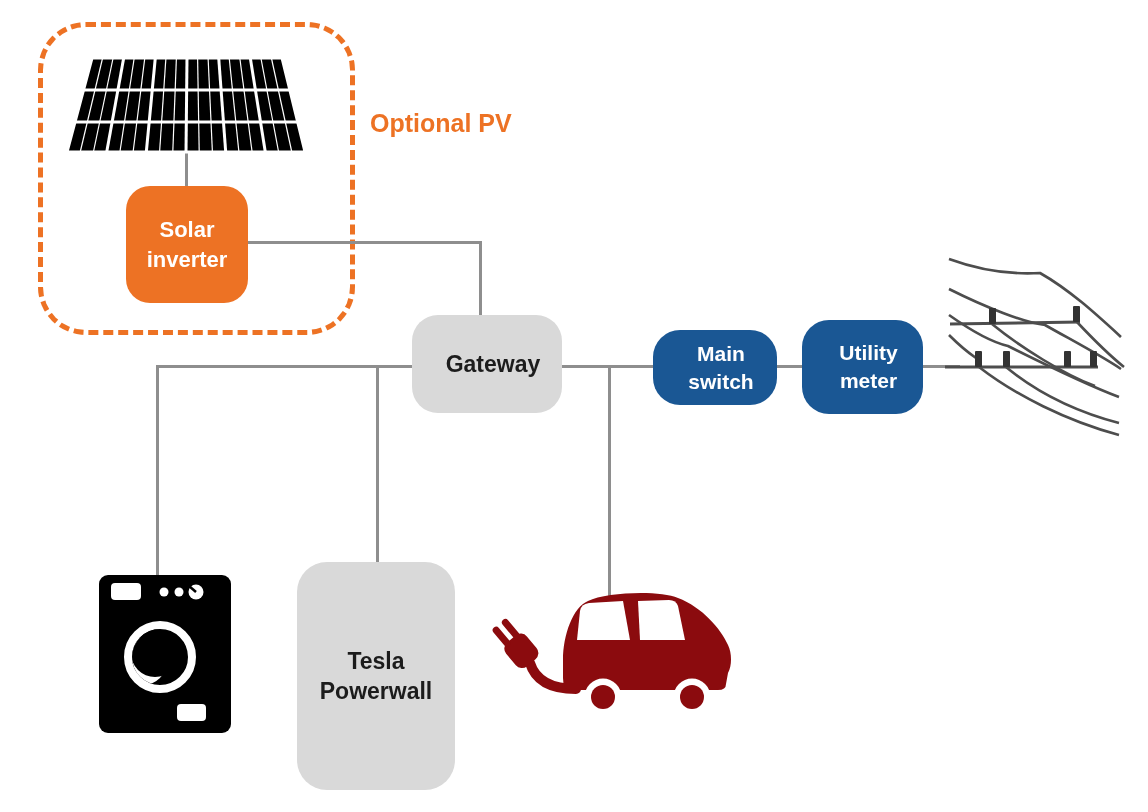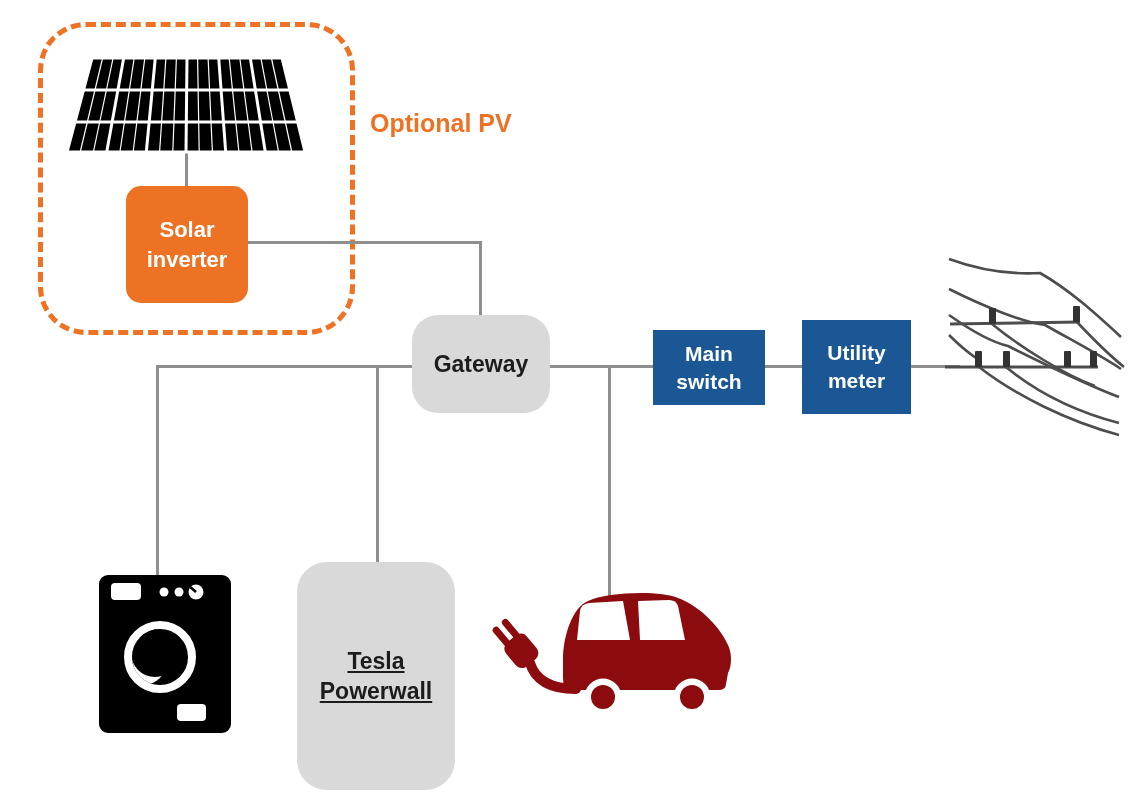--- a/index.html
+++ b/index.html
@@ -3,41 +3,41 @@
 <meta charset="utf-8">
 <style>
   html,body{margin:0;padding:0;background:#fff;}
   #canvas{
     position:relative;width:1148px;height:812px;background:#ffffff;overflow:hidden;
     font-family:"Liberation Sans", sans-serif;
   }
   .wire{position:absolute;background:#8e8e8e;z-index:1;}
   .node{
     position:absolute;display:flex;align-items:center;justify-content:center;
-    text-align:center;font-weight:700;z-index:2;line-height:1.32;
+    text-align:center;font-weight:700;z-index:2;line-height:1.32;padding-left:12px;
   }
-  .node-blue{background:#1a5794;color:#ffffff;font-size:21px;}
+  .node-blue{background:#1a5794;color:#ffffff;font-size:21px;border-radius:27px;}
   .node-gray{background:#d9d9d9;color:#1c1c1c;}
   .icon{position:absolute;z-index:2;}
   #optional-pv-box{
     position:absolute;left:38px;top:22px;width:307px;height:303px;
     border:5px dashed #ed7224;border-radius:48px;z-index:0;
   }
   #optional-pv-label{
     position:absolute;left:370px;top:72px;color:#ed7224;
     font-size:25px;font-weight:700;z-index:2;margin-top:37px;
   }
-  #node-solar-inverter{left:126px;top:186px;width:122px;height:117px;border-radius:15px;
+  #node-solar-inverter{left:126px;top:186px;width:122px;height:117px;border-radius:24px;
     background:#ed7224;color:#ffffff;font-size:22px;padding:4px 8px;box-sizing:border-box;}
   #node-gateway{left:412px;top:315px;width:138px;height:98px;border-radius:26px;font-size:23px;}
   #node-main-switch{left:653px;top:330px;width:112px;height:75px;}
   #node-utility-meter{left:802px;top:320px;width:109px;height:94px;}
   #node-distribution-board{left:40px;top:419px;width:238px;height:75px;font-size:22px;}
   #node-tesla-powerwall{left:297px;top:562px;width:158px;height:228px;border-radius:30px;
-    font-size:23px;padding:0 14px;box-sizing:border-box;text-decoration:underline;}
+    font-size:23px;padding:0 14px;box-sizing:border-box;}
 </style>
 </head>
 <body>
 
 <div id="canvas">
 
   <div id="optional-pv-box"></div>
   <div id="optional-pv-label">Optional PV</div>
 
   <div class="wire" style="left:185px;top:150px;width:3px;height:40px;"></div>

